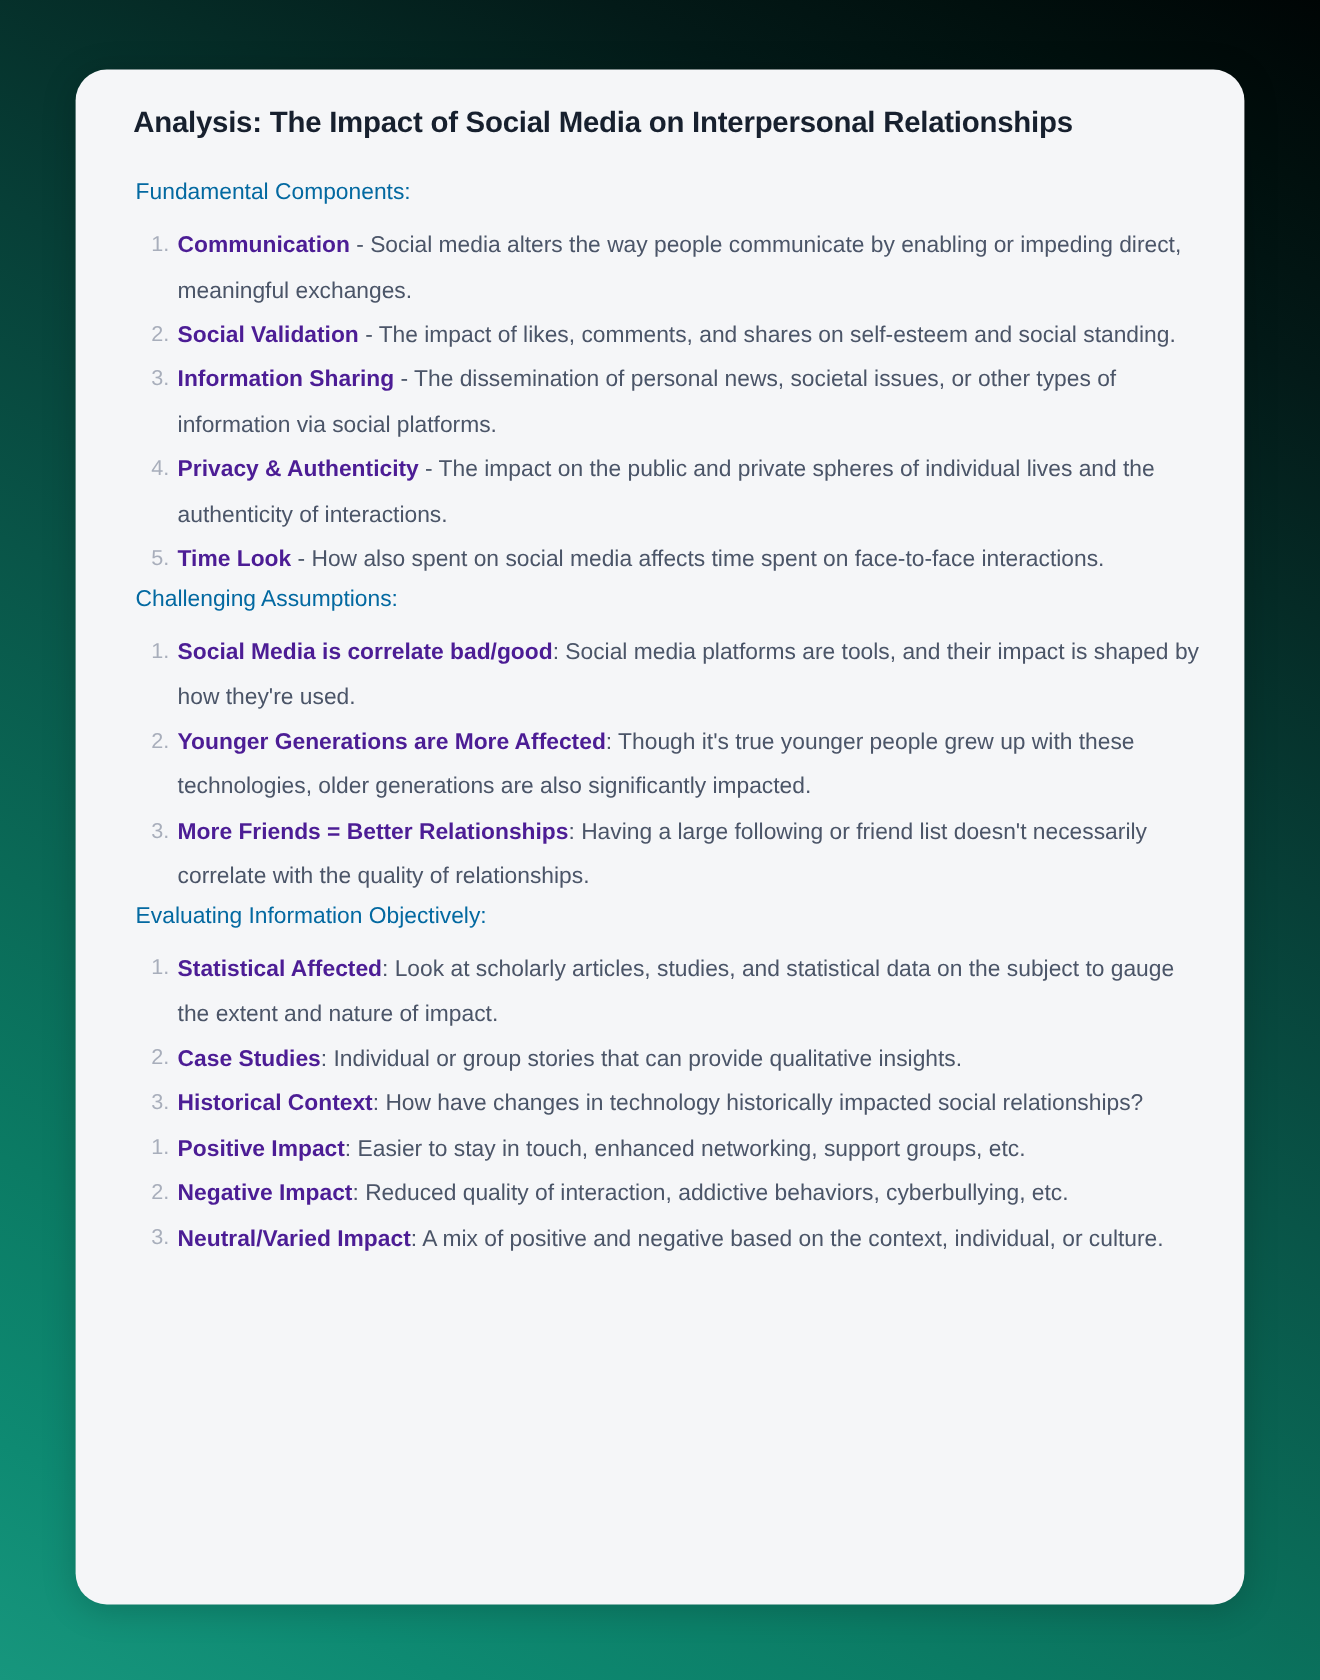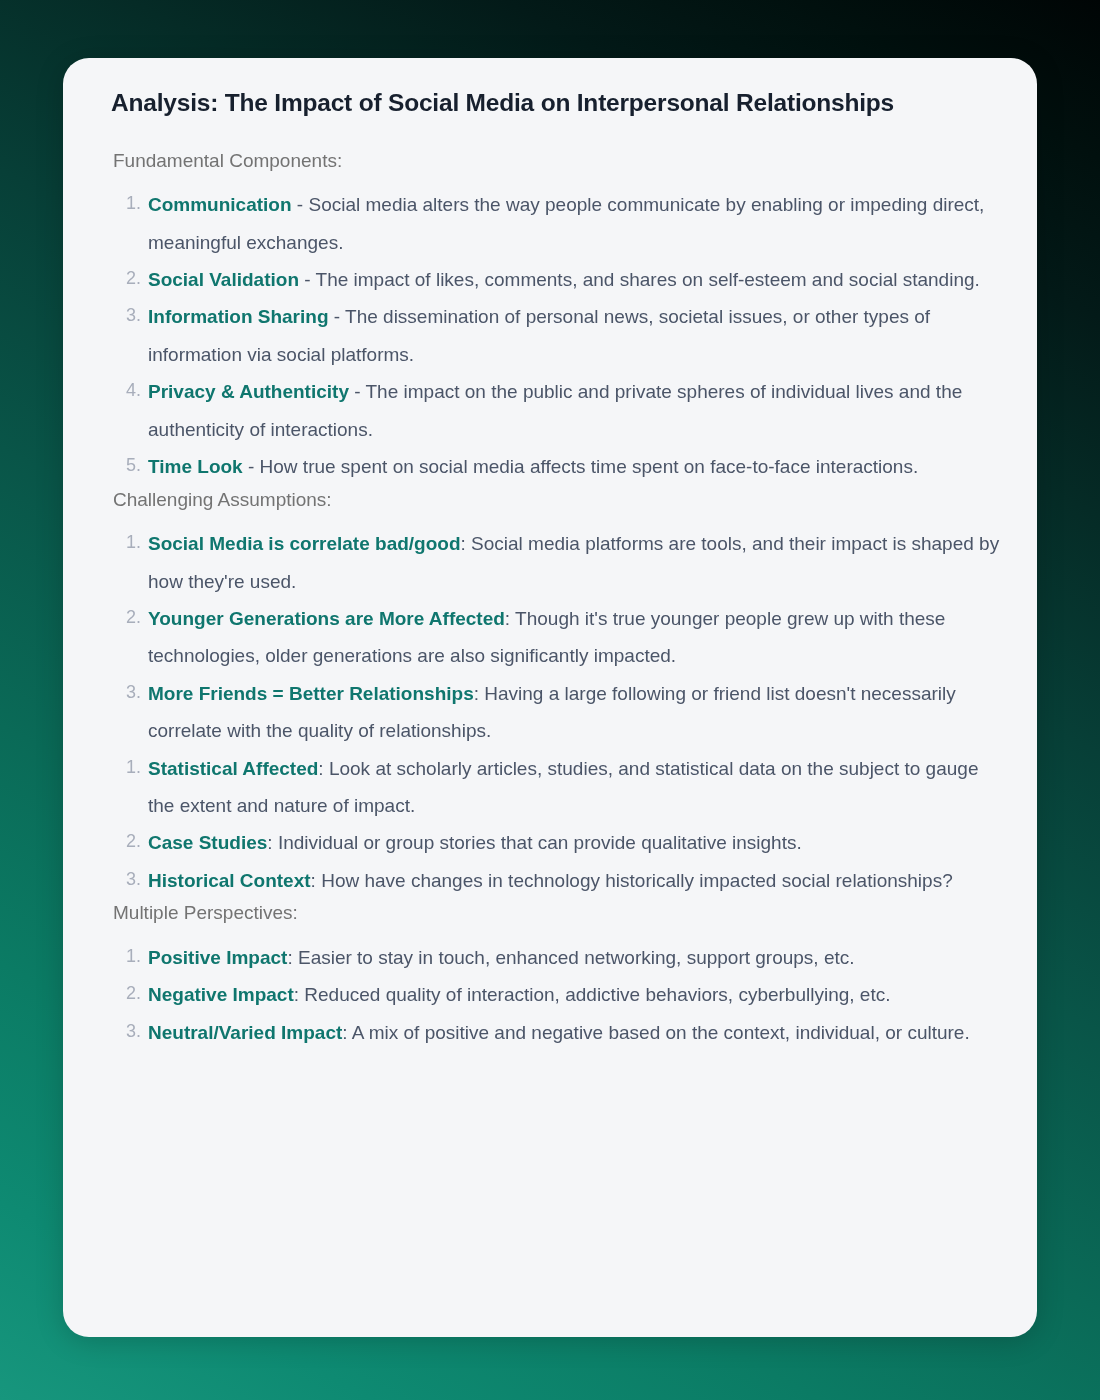--- a/index.html
+++ b/index.html
@@ -54,21 +54,21 @@
     letter-spacing: -0.2px;
     line-height: 1.25;
   }
   .section {
     margin: 0;
   }
   .section + .section {
   }
   .section-head {
     font-size: 19px;
-    color: #737373;
+    color: #0369a1;
     margin: 0 0 12px 0;
     padding-left: 2px;
     line-height: 1.45;
   }
   ol.items {
     list-style: none;
     margin: 0;
     padding: 0;
     counter-reset: itm;
   }
@@ -87,21 +87,21 @@
     left: 2px;
     top: 0;
     width: 28px;
     text-align: right;
     color: #a8aebb;
     font-size: 18px;
     line-height: 1.97;
   }
   ol.items > li .term {
     font-weight: bold;
-    color: #0f766e;
+    color: #4c1d95;
     text-align: right;
   }
   ol.items > li .sep {
     color: #4b5568;
     font-weight: normal;
   }
 </style>
 </head>
 <body>
 
@@ -111,40 +111,40 @@
   <div class="card-inner">
     <h1 class="doc-title">Analysis: The Impact of Social Media on Interpersonal Relationships</h1>
     <div id="sections-root">
         <div class="section">
           <div class="section-head">Fundamental Components:</div>
           <ol class="items">
             <li><span class="term">Communication</span><span class="sep"> - </span><span class="body">Social media alters the way people communicate by enabling or impeding direct, meaningful exchanges.</span></li>
             <li><span class="term">Social Validation</span><span class="sep"> - </span><span class="body">The impact of likes, comments, and shares on self-esteem and social standing.</span></li>
             <li><span class="term">Information Sharing</span><span class="sep"> - </span><span class="body">The dissemination of personal news, societal issues, or other types of information via social platforms.</span></li>
             <li><span class="term">Privacy &amp; Authenticity</span><span class="sep"> - </span><span class="body">The impact on the public and private spheres of individual lives and the authenticity of interactions.</span></li>
-            <li><span class="term">Time Look</span><span class="sep"> - </span><span class="body">How true spent on social media affects time spent on face-to-face interactions.</span></li>
+            <li><span class="term">Time Look</span><span class="sep"> - </span><span class="body">How also spent on social media affects time spent on face-to-face interactions.</span></li>
           </ol>
         </div>
         <div class="section">
           <div class="section-head">Challenging Assumptions:</div>
           <ol class="items">
             <li><span class="term">Social Media is correlate bad/good</span><span class="sep">: </span><span class="body">Social media platforms are tools, and their impact is shaped by how they're used.</span></li>
             <li><span class="term">Younger Generations are More Affected</span><span class="sep">: </span><span class="body">Though it's true younger people grew up with these technologies, older generations are also significantly impacted.</span></li>
             <li><span class="term">More Friends = Better Relationships</span><span class="sep">: </span><span class="body">Having a large following or friend list doesn't necessarily correlate with the quality of relationships.</span></li>
           </ol>
         </div>
         <div class="section">
+          <div class="section-head">Evaluating Information Objectively:</div>
           <ol class="items">
             <li><span class="term">Statistical Affected</span><span class="sep">: </span><span class="body">Look at scholarly articles, studies, and statistical data on the subject to gauge the extent and nature of impact.</span></li>
             <li><span class="term">Case Studies</span><span class="sep">: </span><span class="body">Individual or group stories that can provide qualitative insights.</span></li>
             <li><span class="term">Historical Context</span><span class="sep">: </span><span class="body">How have changes in technology historically impacted social relationships?</span></li>
           </ol>
         </div>
         <div class="section">
-          <div class="section-head">Multiple Perspectives:</div>
           <ol class="items">
             <li><span class="term">Positive Impact</span><span class="sep">: </span><span class="body">Easier to stay in touch, enhanced networking, support groups, etc.</span></li>
             <li><span class="term">Negative Impact</span><span class="sep">: </span><span class="body">Reduced quality of interaction, addictive behaviors, cyberbullying, etc.</span></li>
             <li><span class="term">Neutral/Varied Impact</span><span class="sep">: </span><span class="body">A mix of positive and negative based on the context, individual, or culture.</span></li>
           </ol>
         </div>
       </div>
   </div>
 </div>
 

